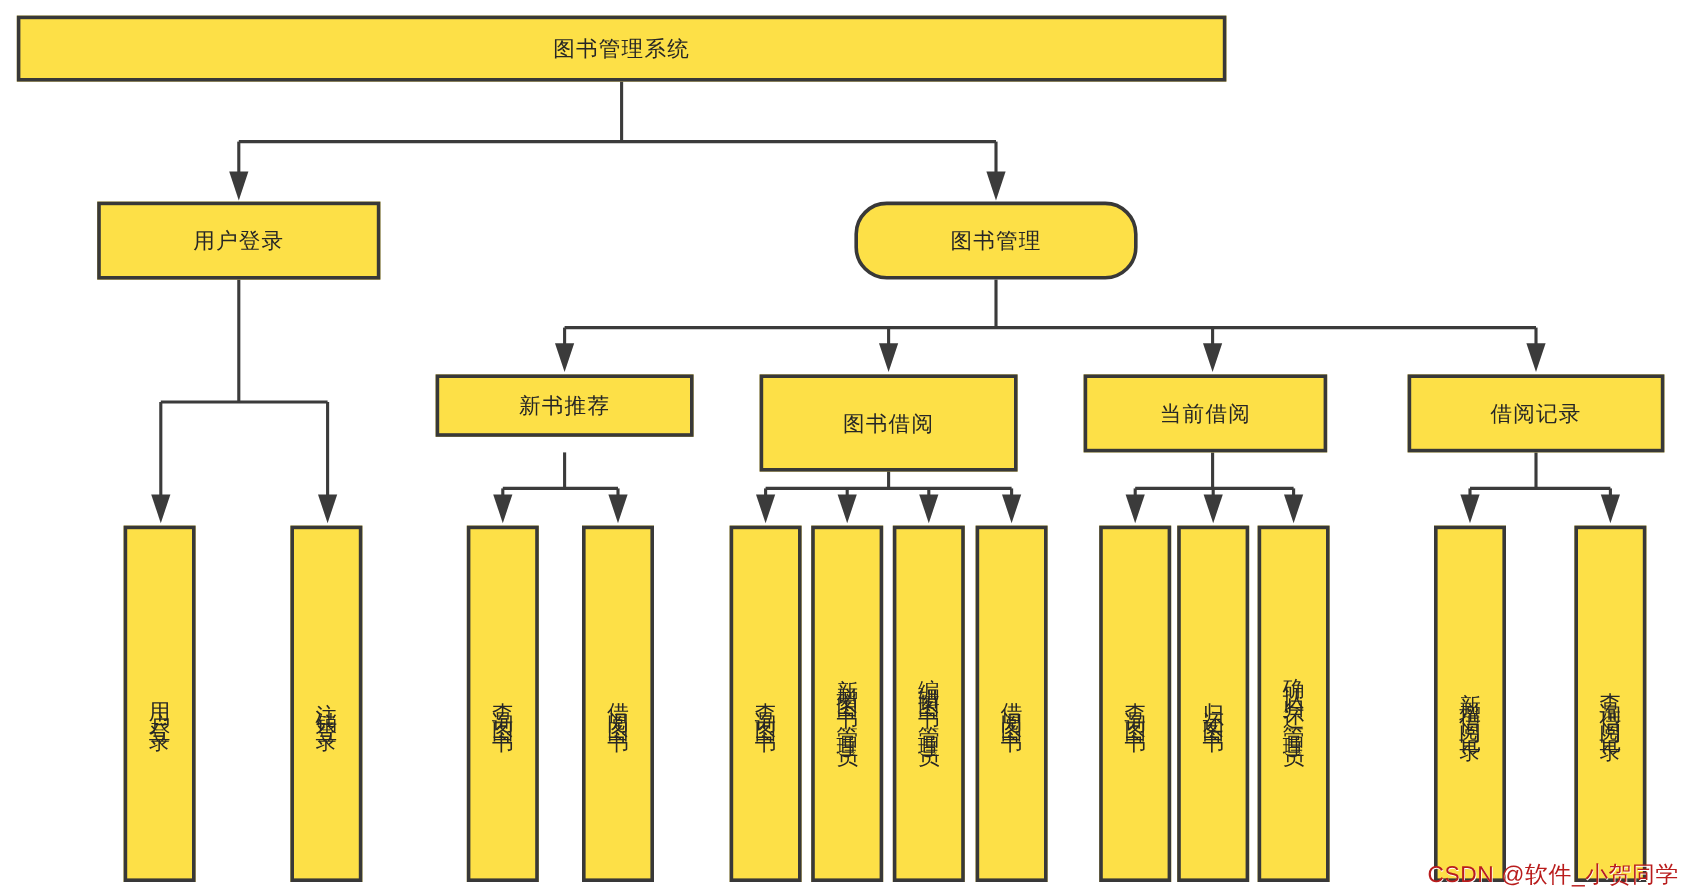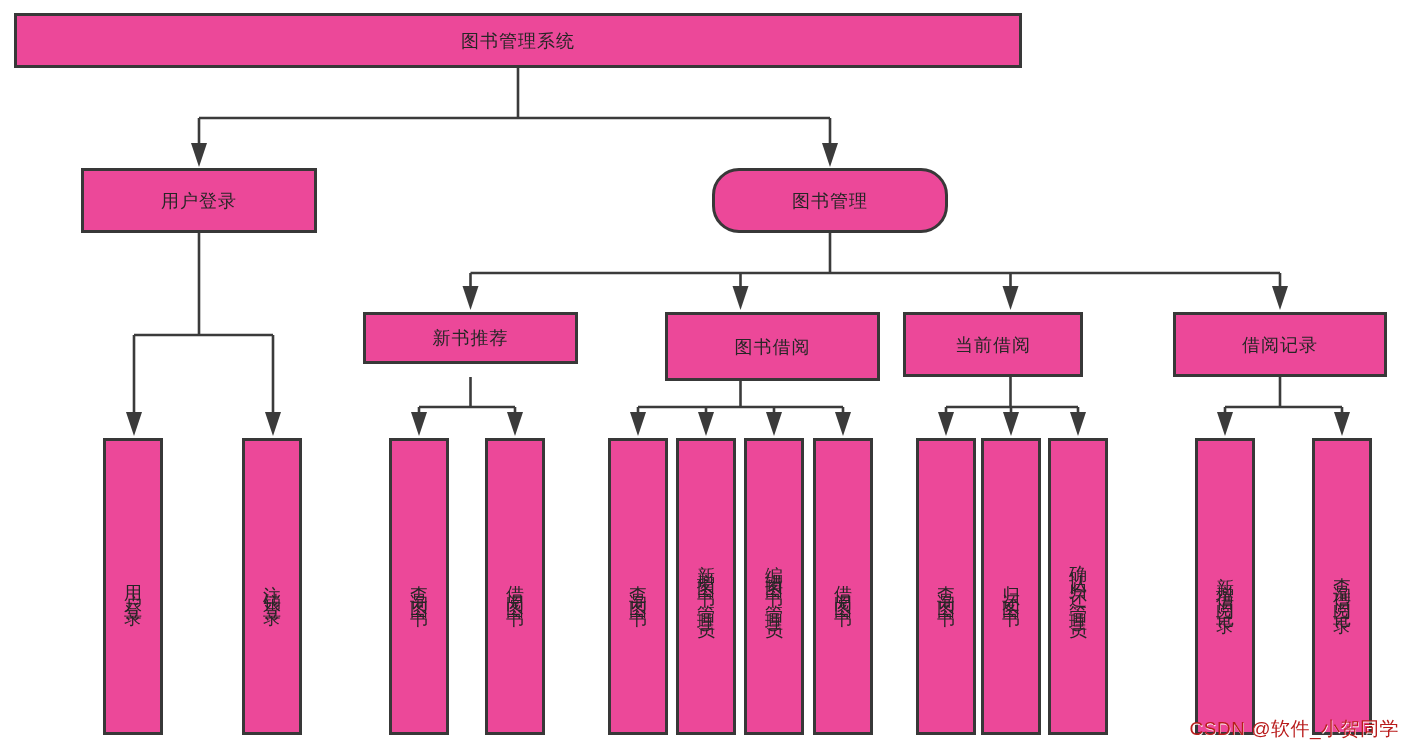--- a/index.html
+++ b/index.html
@@ -3,36 +3,36 @@
 <meta charset="utf-8">
 <style>
   html,body{margin:0;padding:0;background:#ffffff;}
   #canvas{
     position:relative;width:1405px;height:747px;background:#ffffff;
     font-family:"Liberation Sans","DejaVu Sans",sans-serif;color:#262626;
     overflow:hidden;
   }
   #connectors{position:absolute;left:0;top:0;width:1405px;height:747px;}
   .box{
-    position:absolute;box-sizing:border-box;background:#ec4899;
+    position:absolute;box-sizing:border-box;background:#fde047;
     border:3px solid #383838;display:flex;align-items:center;justify-content:center;
     font-size:18px;letter-spacing:1px;white-space:nowrap;
   }
   .vbox{
     writing-mode:vertical-rl;text-orientation:mixed;
     letter-spacing:8px;line-height:1;font-size:18px;white-space:normal;
     text-align:center;
   }
   
   .root       {left:14px;  top:13px;  width:1008px;height:55px;}
   .n-user     {left:81px;  top:168px; width:236px; height:65px;}
   .n-mgmt     {left:712px; top:168px; width:236px; height:65px;border-radius:27px;}
   .n-newbook  {left:363px; top:312px; width:215px; height:52px;font-family:Liberation Serif, serif;}
-  .n-borrow   {left:665px; top:312px; width:215px; height:69px;}
-  .n-current  {left:903px; top:312px; width:180px; height:65px;}
+  .n-borrow   {left:633px; top:312px; width:215px; height:81px;}
+  .n-current  {left:903px; top:312px; width:203px; height:65px;}
   .n-record   {left:1173px;top:312px; width:214px; height:65px;}
   
   .leaf{top:438px;height:297px;width:60px;}
   .l-u1{left:103px;} .l-u2{left:242px;}
   .l-n1{left:389px;} .l-n2{left:485px;}
   .l-b1{left:608px;} .l-b2{left:676px;} .l-b3{left:744px;} .l-b4{left:813px;}
   .l-c1{left:916px;} .l-c2{left:981px;} .l-c3{left:1048px;}
   .l-r1{left:1195px;}.l-r2{left:1312px;}
   .watermark{
     position:absolute;right:6px;top:716px;font-size:19px;

